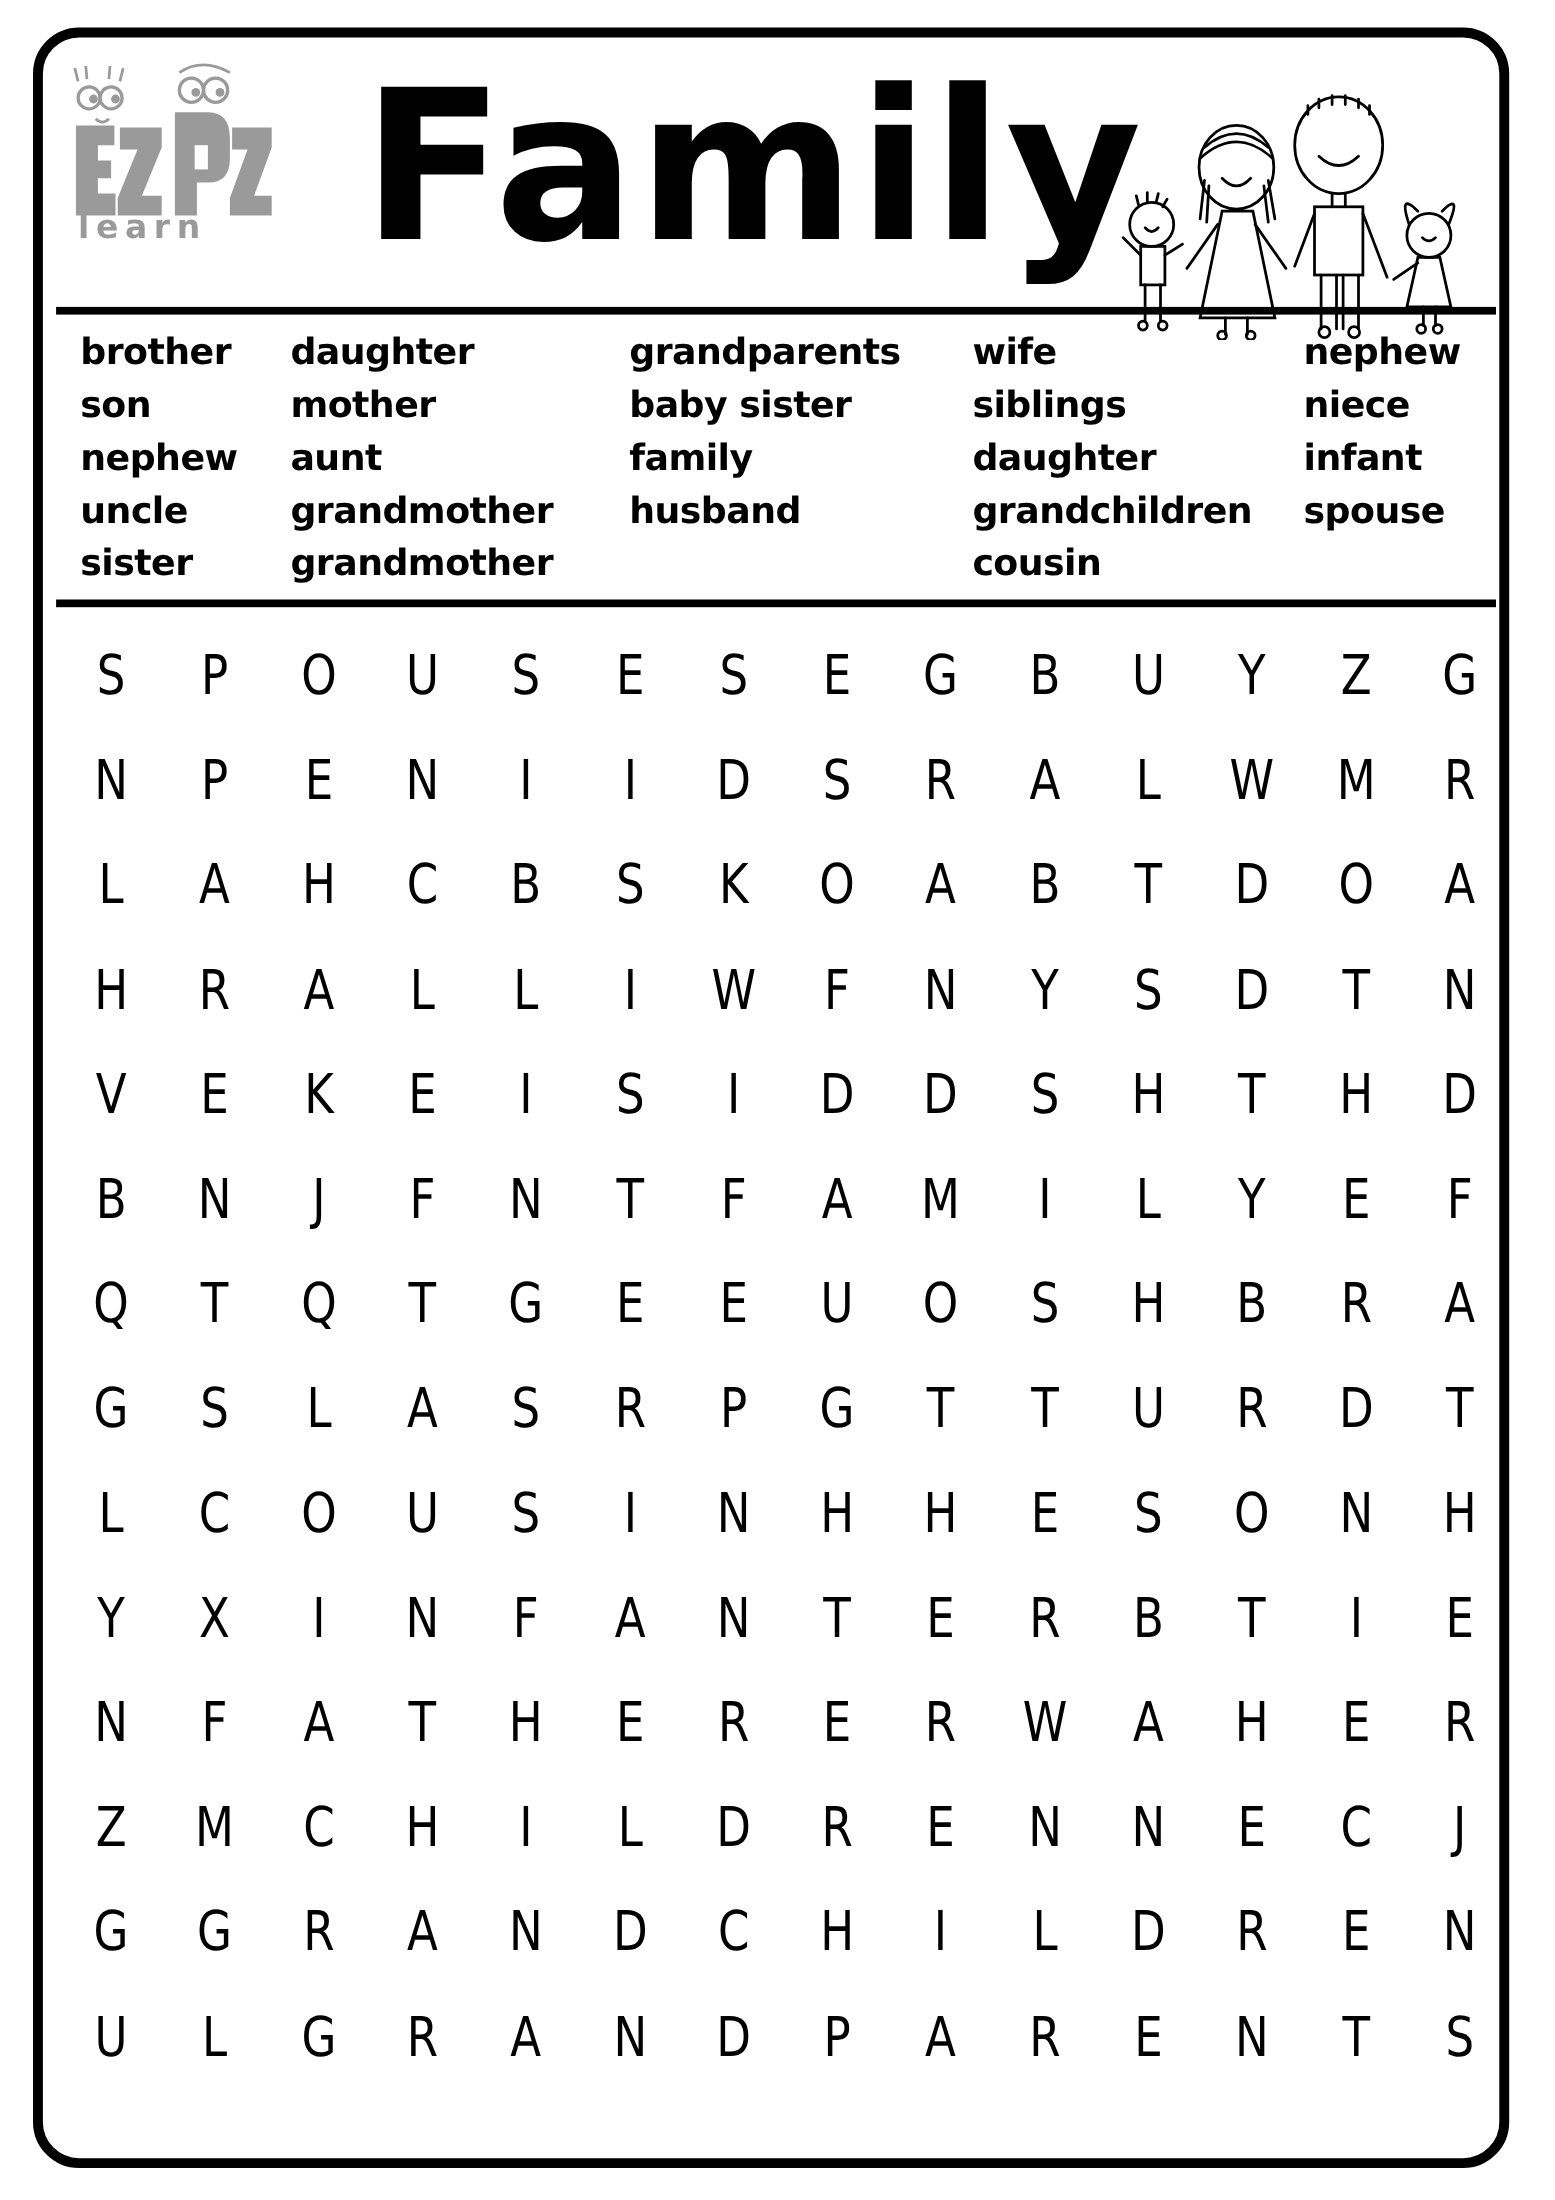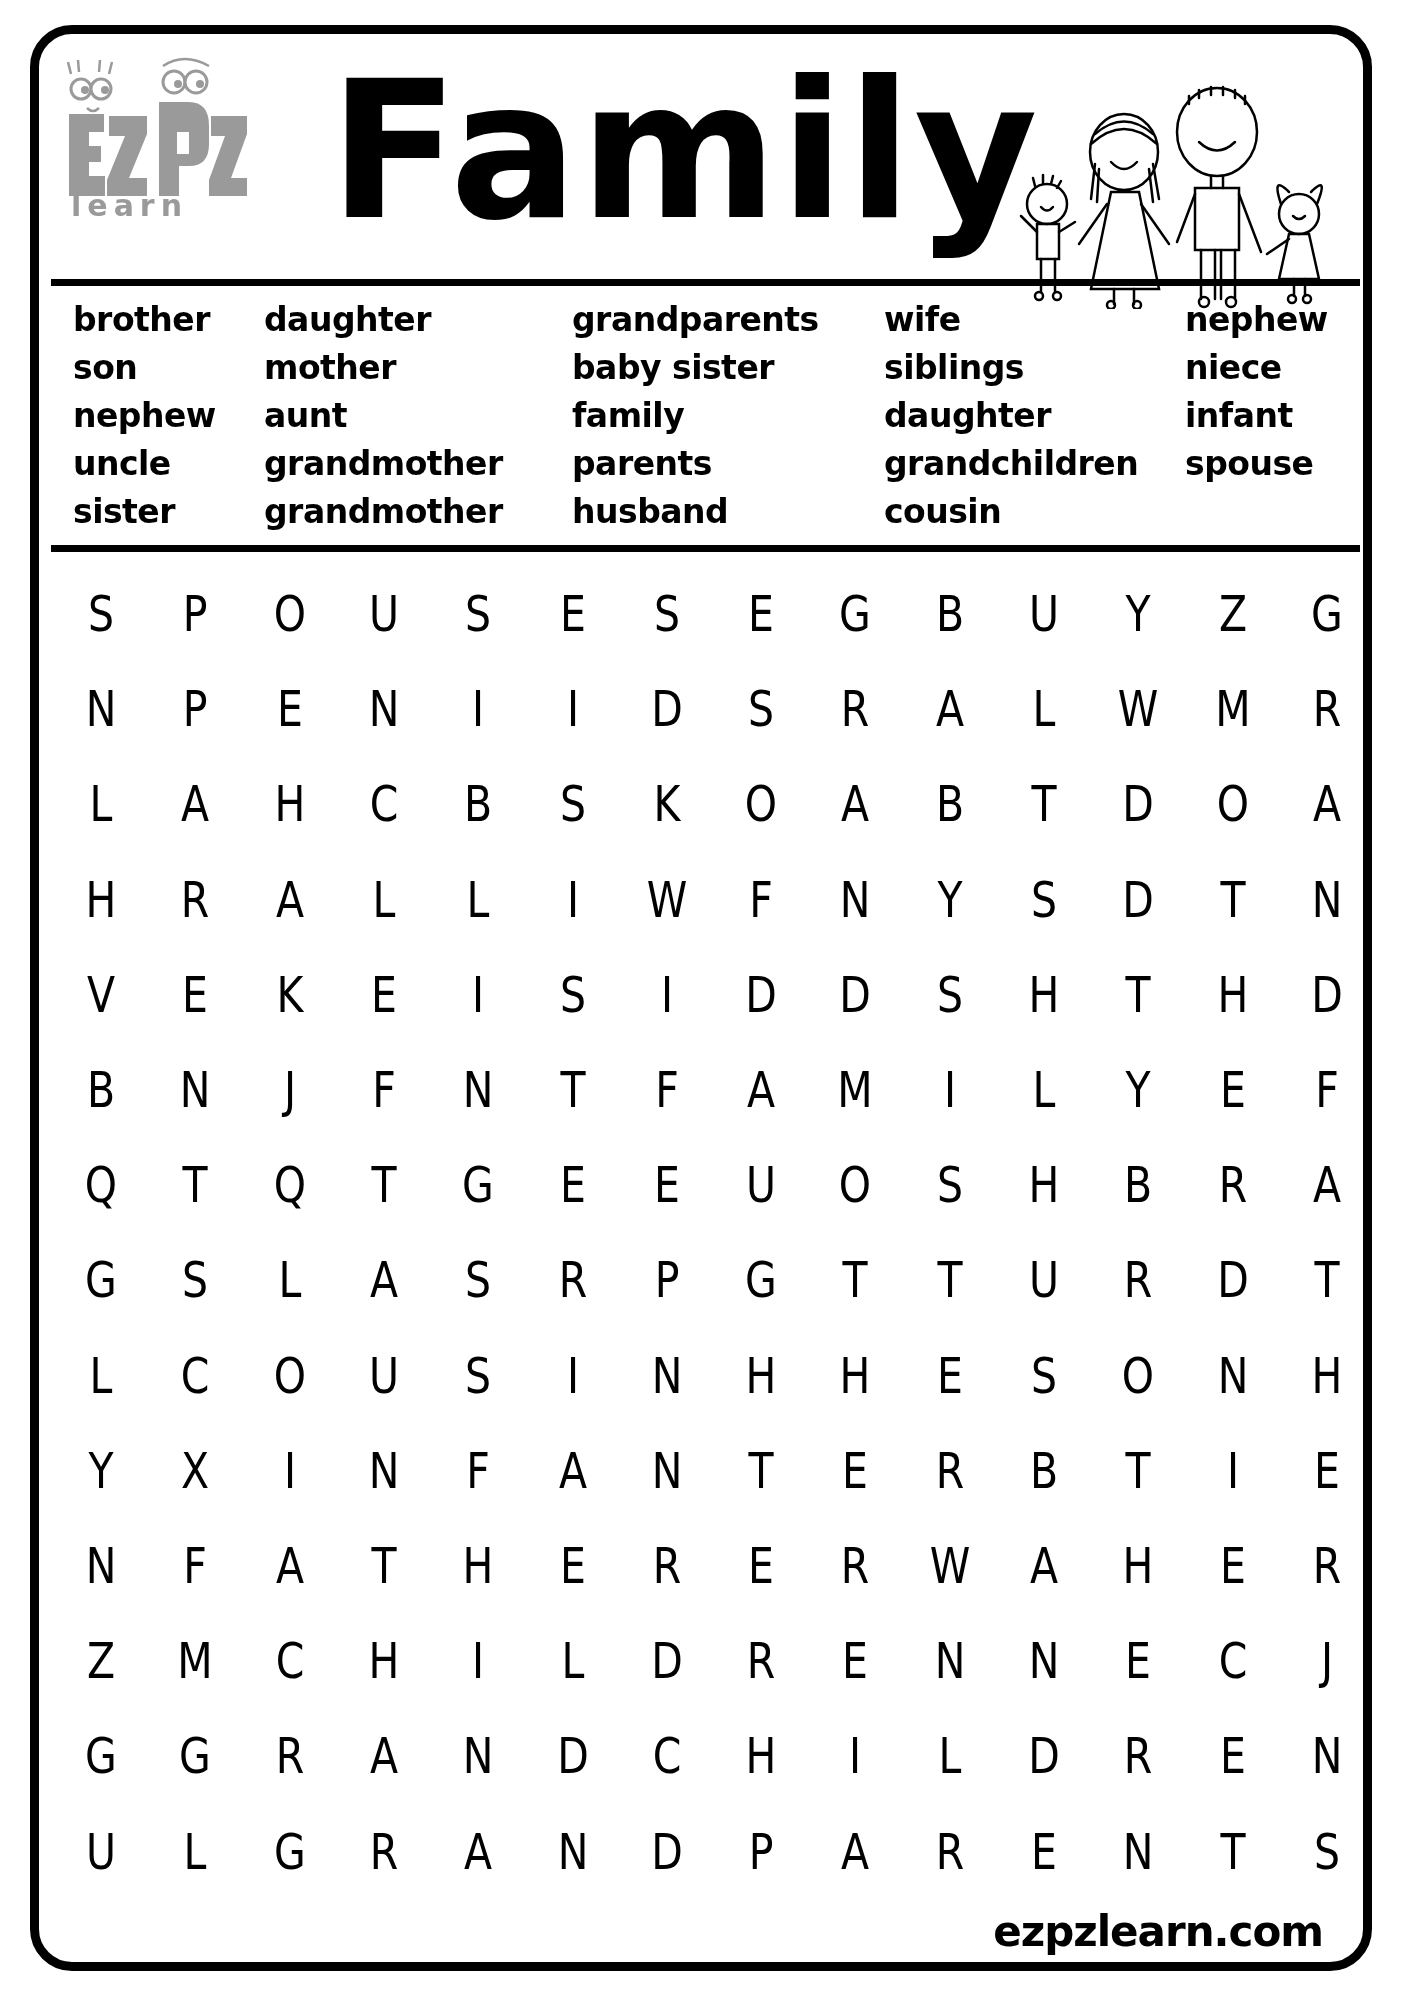--- a/index.html
+++ b/index.html
@@ -132,21 +132,20 @@
       <div class="word">daughter</div>
       <div class="word">mother</div>
       <div class="word">aunt</div>
       <div class="word">grandmother</div>
       <div class="word">grandmother</div>
     </div>
     <div class="word-col" style="left:533px">
       <div class="word">grandparents</div>
       <div class="word">baby sister</div>
       <div class="word">family</div>
-      <div class="word">parents</div>
       <div class="word">husband</div>
     </div>
     <div class="word-col" style="left:845px">
       <div class="word">wife</div>
       <div class="word">siblings</div>
       <div class="word">daughter</div>
       <div class="word">grandchildren</div>
       <div class="word">cousin</div>
     </div>
     <div class="word-col" style="left:1146px">
@@ -379,14 +378,13 @@
         <span class="cell" style="left: 680.1px;">P</span>
         <span class="cell" style="left: 774.4px;">A</span>
         <span class="cell" style="left: 868.7px;">R</span>
         <span class="cell" style="left: 963px;">E</span>
         <span class="cell" style="left: 1057.3px;">N</span>
         <span class="cell" style="left: 1151.6px;">T</span>
         <span class="cell" style="left: 1245.9px;">S</span>
       </div>
     </div>
 
-  <div class="footer-url">ezpzlearn.com</div>
 </div>
 
 </body></html>

